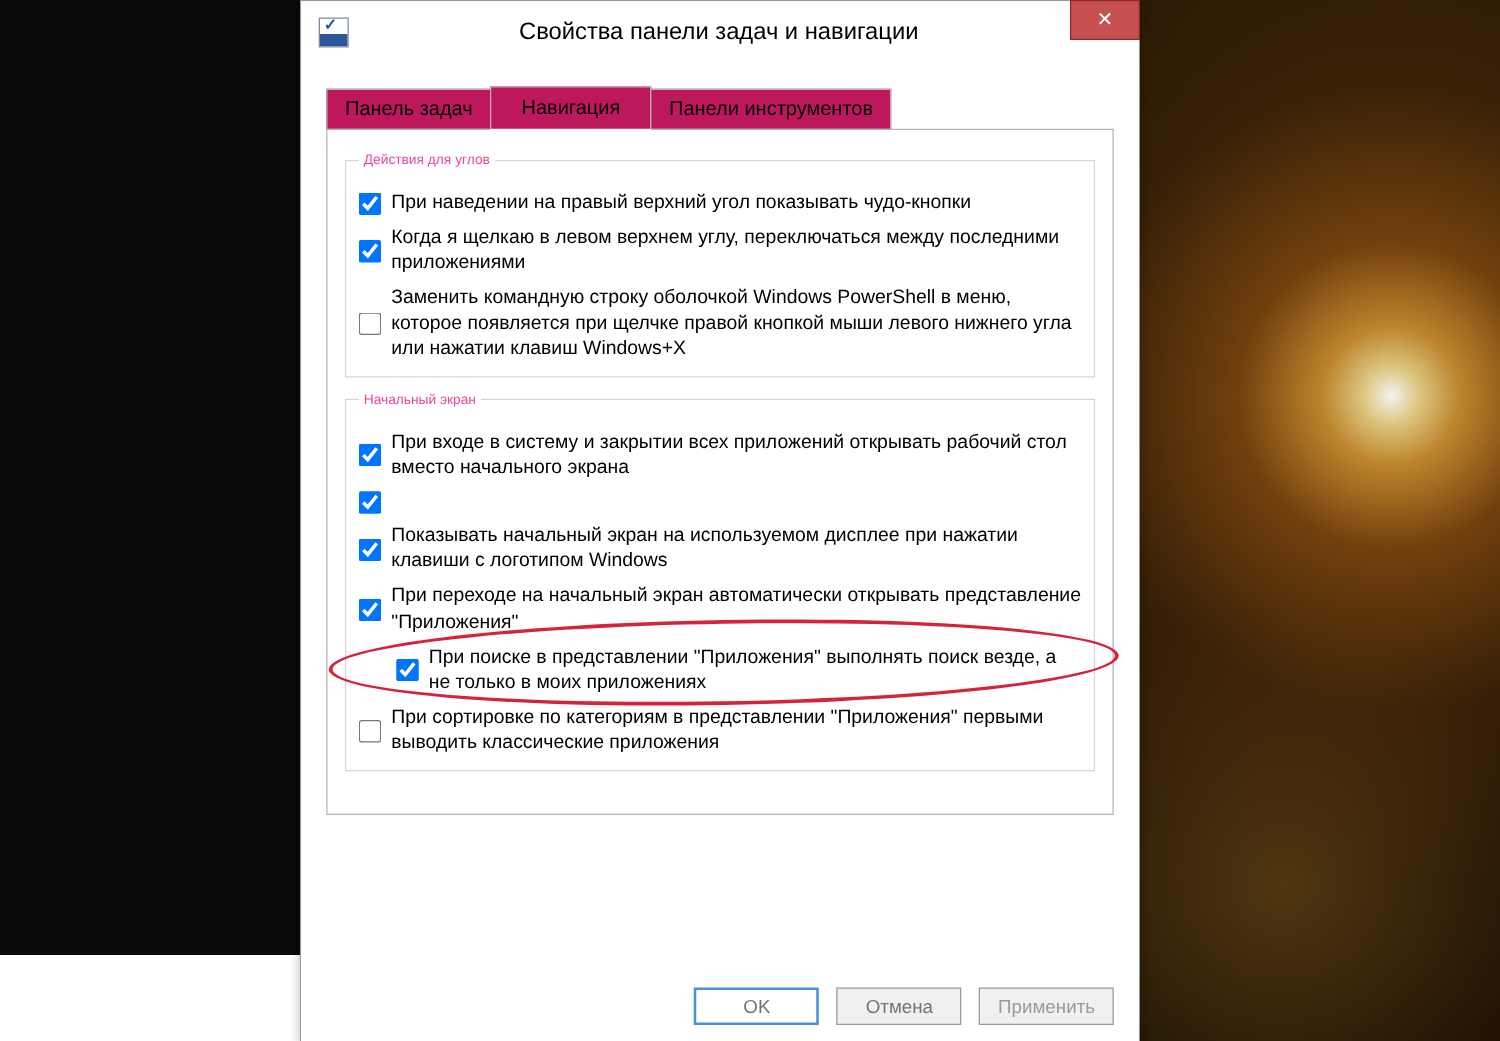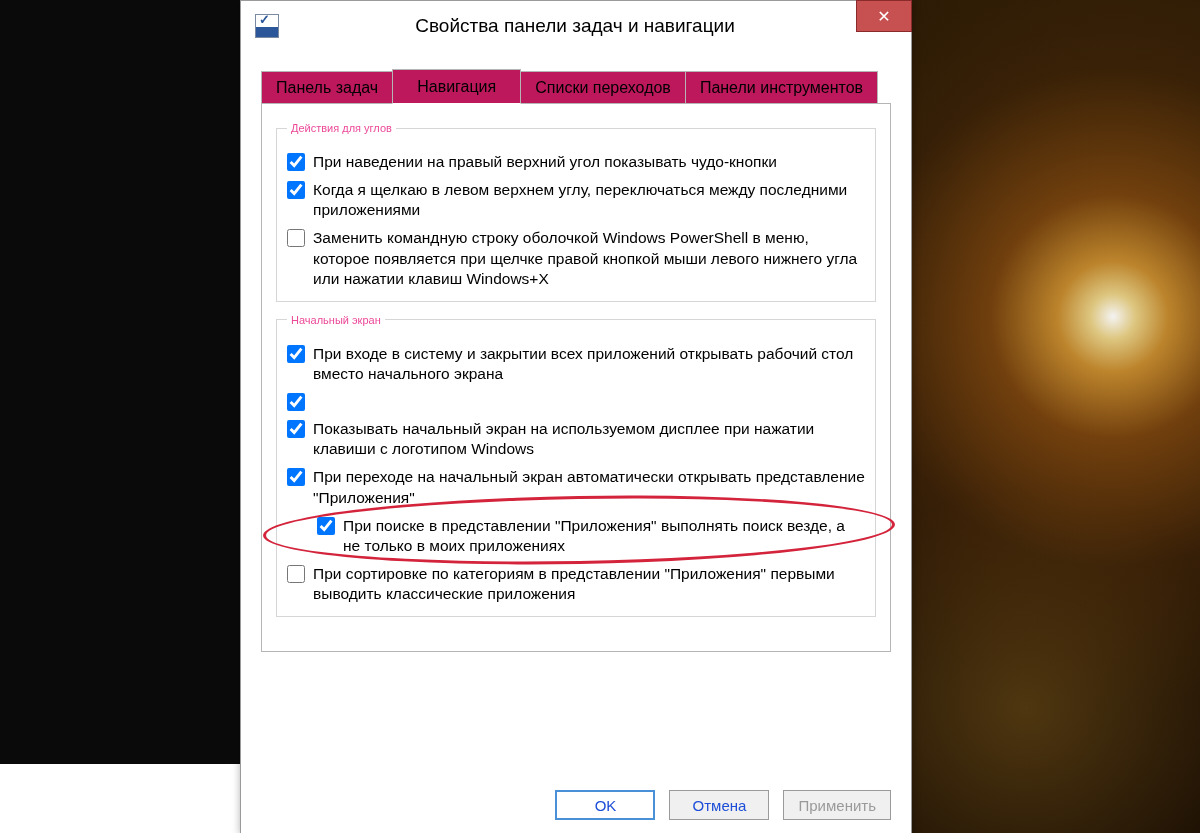--- a/index.html
+++ b/index.html
@@ -124,21 +124,21 @@
     margin: 0 0 12px 0;
     padding: 10px 10px 12px 10px;
   }
   legend {
     font-size: 11px;
     padding: 0 4px;
     color: #ec4899;
   }
   .check-row {
     display: flex;
-    align-items: flex-start;
+    align-items: center;
     margin: 8px 0 0 0;
   }
   .check-row.nested { margin-left: 30px; }
   .check-row input[type=checkbox] {
     width: 18px;
     height: 18px;
     margin: 1px 8px 0 0;
     flex: none;
     cursor: pointer;
   }
@@ -161,21 +161,21 @@
     display: flex;
     gap: 14px;
   }
   .btn {
     min-width: 100px;
     height: 30px;
     border: 1px solid #9a9a9a;
     background: #f0f0f0;
     font-size: 15px;
     font-family: inherit;
-    color: #1d4ed8;
+    color: #737373;
     cursor: pointer;
     padding: 0 14px;
   }
   .btn.default {
     border: 2px solid #4a90d9;
     background: #fff;
   }
   .btn:disabled {
     color: #9a9a9a;
     cursor: default;
@@ -194,21 +194,20 @@
       <div class="title">Свойства панели задач и навигации</div>
       <div class="close-btn">
         <span>✕</span>
       </div>
     </div>
 
     <div class="body">
       <div class="tabs">
         <div class="tab">Панель задач</div>
         <div class="tab active">Навигация</div>
-        <div class="tab">Списки переходов</div>
         <div class="tab">Панели инструментов</div>
       </div>
 
       <div class="tab-content">
 
         <fieldset>
           <legend>Действия для углов</legend>
 
           <div class="check-row">
             <input type="checkbox" checked="" style="">

